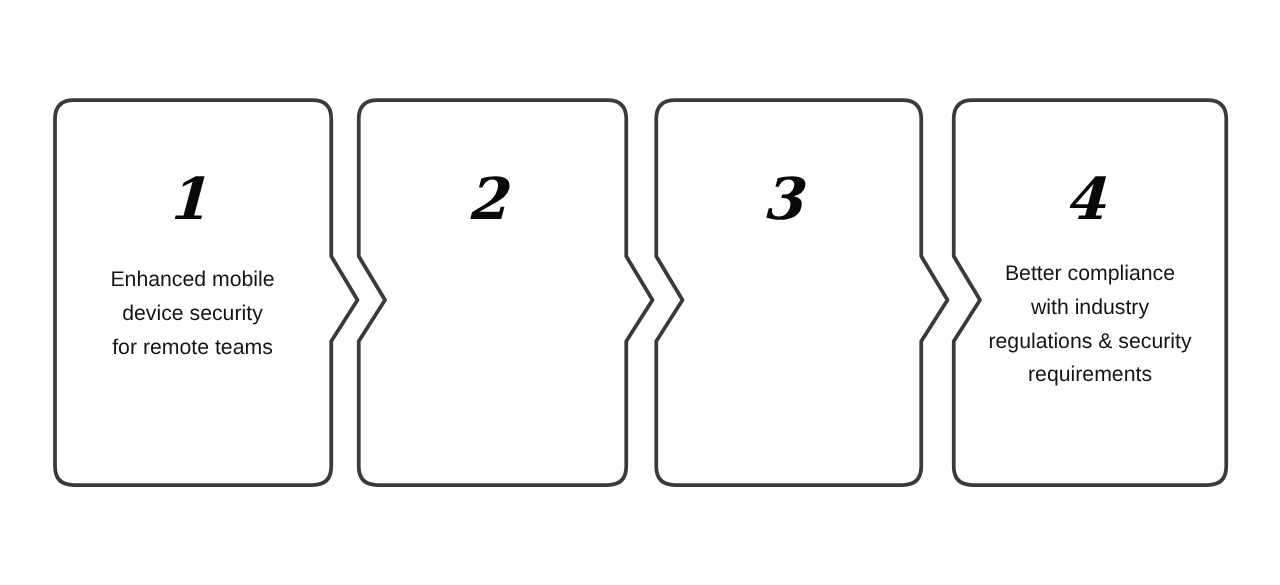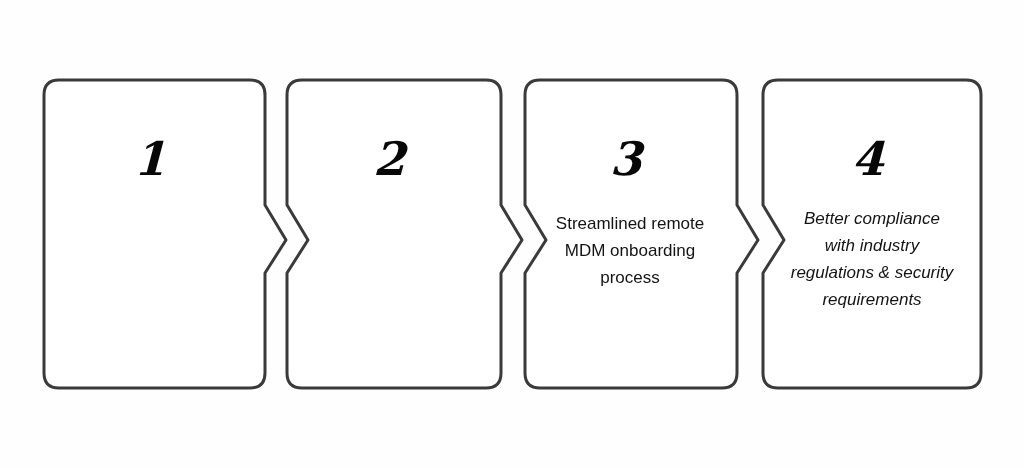--- a/index.html
+++ b/index.html
@@ -84,21 +84,21 @@
 
   
   #card-1 { left: 43px;  width: 222px; }
   #card-2 { left: 287px; width: 213px; }
   #card-3 { left: 525px; width: 210px; }
   #card-4 { left: 763px; width: 218px; }
 
   
   #card-2 .card-text { top: 143px; }
   #card-3 .card-text { top: 130px; }
-  #card-4 .card-text { top: 125px; font-style: italic; }
+  #card-4 .card-text { top: 125px; }
 </style>
 </head>
 <body>
 
 <div id="stage">
 
   <svg id="outlines" viewBox="0 0 1024 468">
 
     <path d="M 59,80
          L 250,80
@@ -154,31 +154,31 @@
          Q 763,388 763,373
          L 763,273
          L 784,240
          L 763,205
          L 763,95
          Q 763,80 778,80 Z"></path>
   </svg>
 
   <div class="card" id="card-1">
     <div class="card-number">1</div>
+    <div class="card-text">Enhanced mobile
+device security
+for remote teams</div>
   </div>
 
   <div class="card" id="card-2">
     <div class="card-number">2</div>
   </div>
 
   <div class="card" id="card-3">
     <div class="card-number">3</div>
-    <div class="card-text">Streamlined remote
-MDM onboarding
-process</div>
   </div>
 
   <div class="card" id="card-4">
     <div class="card-number">4</div>
     <div class="card-text">Better compliance
 with industry
 regulations &amp; security
 requirements</div>
   </div>
 

